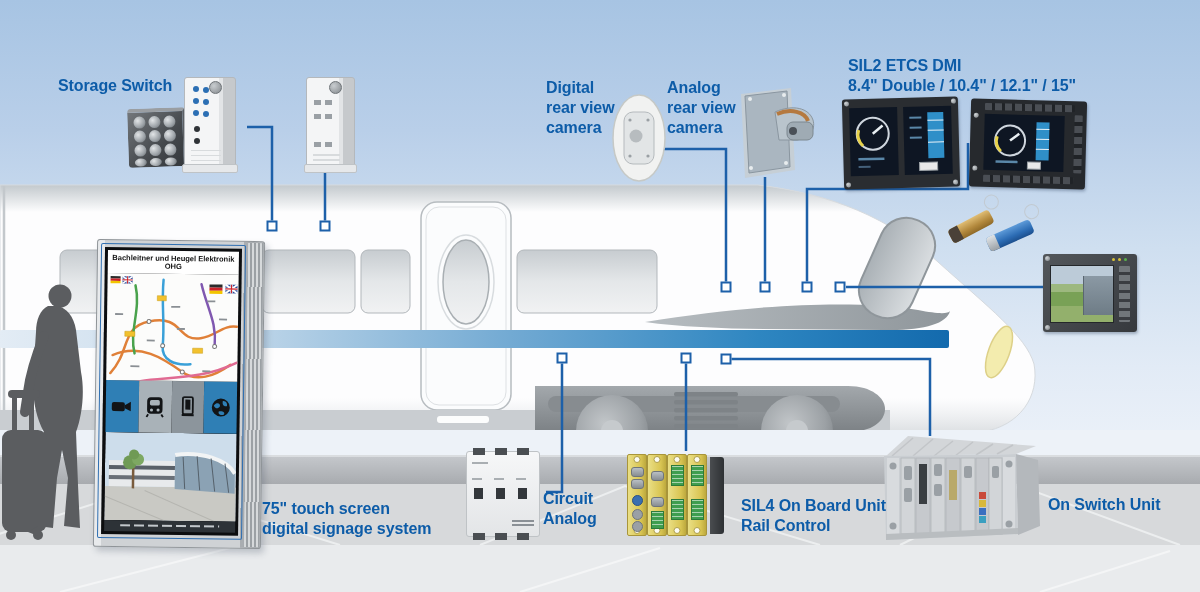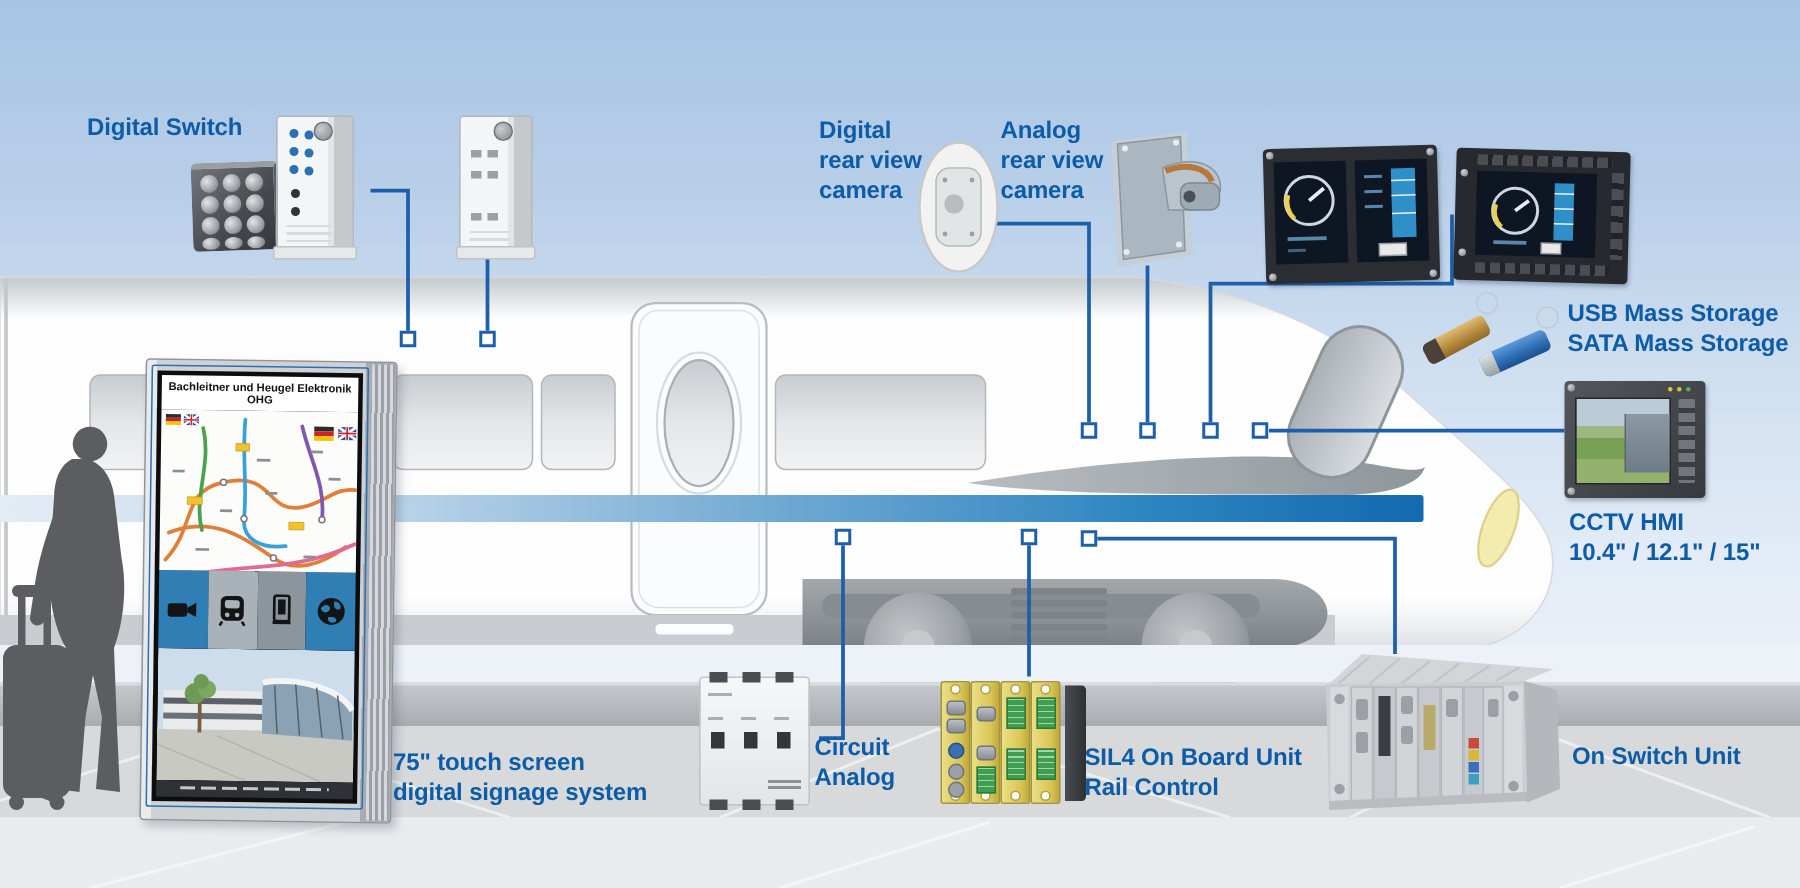--- a/index.html
+++ b/index.html
@@ -578,32 +578,30 @@
       <rect x="44" y="34" width="8" height="40" fill="#3a3e42"></rect>
       <rect x="74" y="40" width="8" height="30" fill="#b9a96a"></rect>
       <rect x="104" y="62" width="7" height="7" fill="#c94a3a"></rect>
         <rect x="104" y="70" width="7" height="7" fill="#d8b83a"></rect>
       <rect x="104" y="78" width="7" height="7" fill="#3a6fc0"></rect>
         <rect x="104" y="86" width="7" height="7" fill="#3a9fc0"></rect>
     </g>
     <polygon points="11,104 143,98 143,104 11,110" fill="#b9bdc0"></polygon>
   </svg>
 
-  <div class="lbl" style="left:58px;top:76px">Digital Switch</div>
+  <div class="lbl" style="left:58px;top:76px">Storage Switch</div>
   <div class="lbl" style="left:546px;top:78px">Digital
 rear view
 camera</div>
   <div class="lbl" style="left:667px;top:78px">Analog
 rear view
 camera</div>
-  <div class="lbl" style="left:1045px;top:200px">USB Mass Storage
-SATA Mass Storage</div>
-  <div class="lbl" style="left:1046px;top:339px">CCTV HMI
-10.4" / 12.1" / 15"</div>
+  <div class="lbl" style="left:848px;top:56px">SIL2 ETCS DMI
+8.4" Double / 10.4" / 12.1" / 15"</div>
   <div class="lbl" style="left:262px;top:499px">75" touch screen
 digital signage system</div>
   <div class="lbl" style="left:543px;top:489px">Circuit
 Analog</div>
-  <div class="lbl" style="left:723px;top:496px">SIL4 On Board Unit
+  <div class="lbl" style="left:741px;top:496px">SIL4 On Board Unit
 Rail Control</div>
   <div class="lbl" style="left:1048px;top:495px">On Switch Unit</div>
 
 </div>
 
 </body></html>

